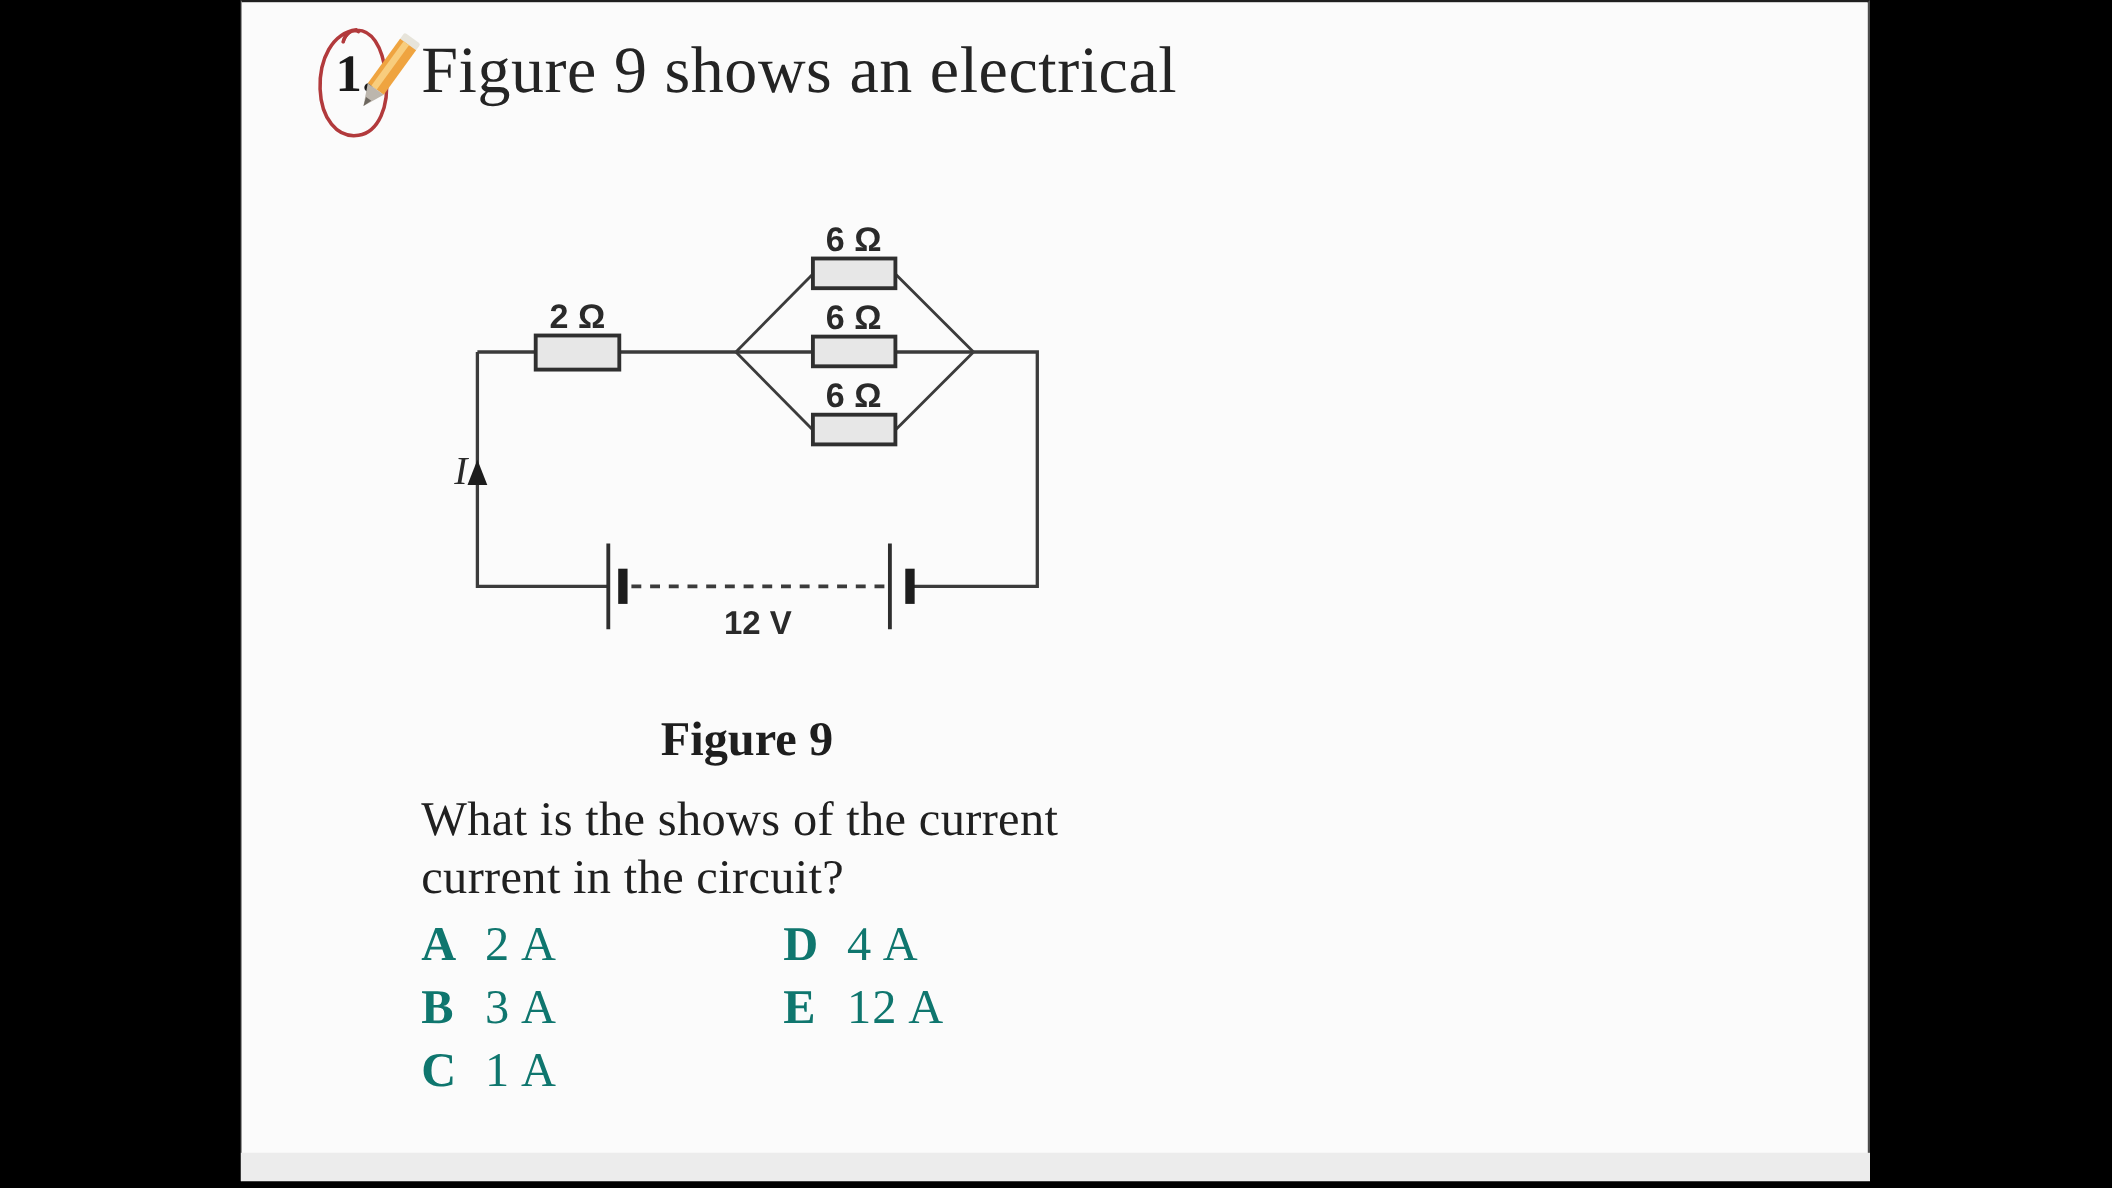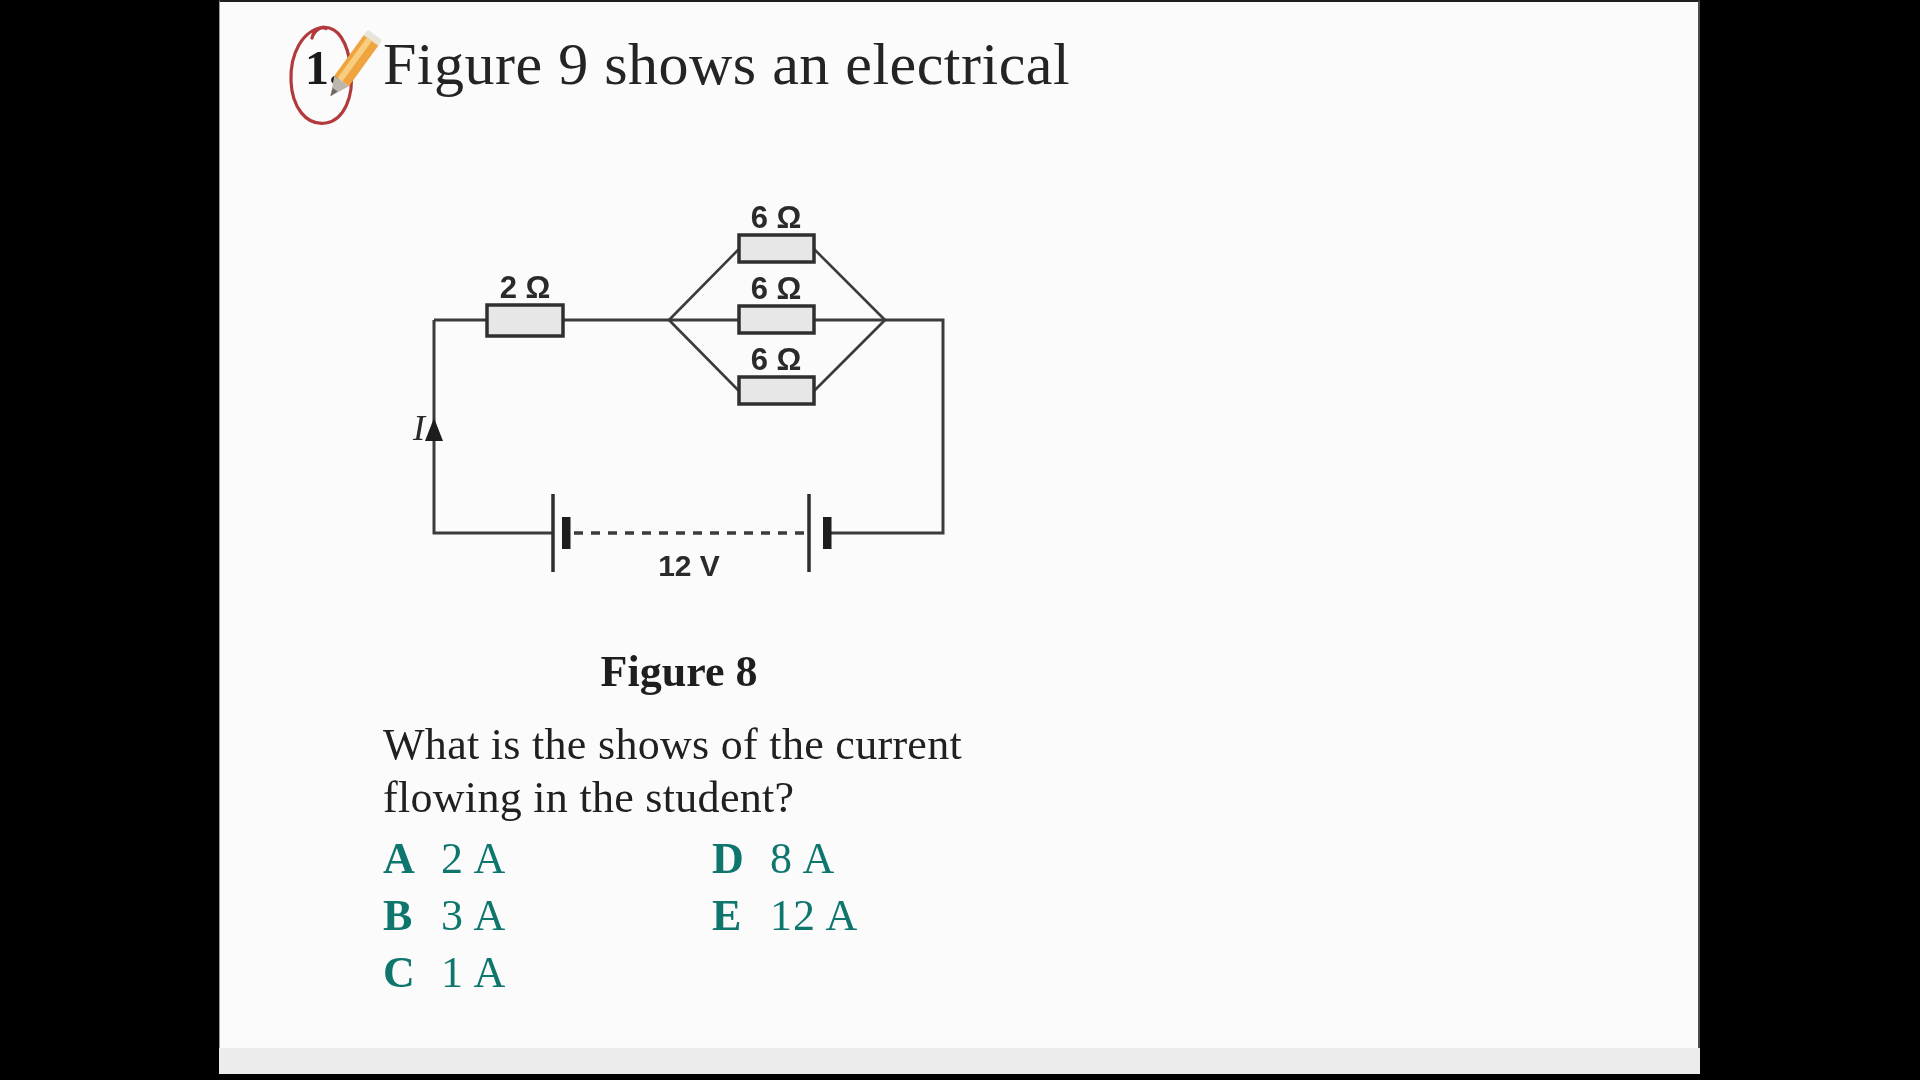--- a/index.html
+++ b/index.html
@@ -117,41 +117,41 @@
     </g>
 
     <text x="145" y="106" font-size="31" font-weight="700" text-anchor="middle">2 Ω</text>
     <text x="396" y="36" font-size="31" font-weight="700" text-anchor="middle">6 Ω</text>
     <text x="396" y="107" font-size="31" font-weight="700" text-anchor="middle">6 Ω</text>
     <text x="396" y="178" font-size="31" font-weight="700" text-anchor="middle">6 Ω</text>
     <text x="309" y="384" font-size="30" font-weight="600" text-anchor="middle">12 V</text>
     <text x="39" y="248" font-size="36" font-style="italic" text-anchor="middle" style="font-family:'Liberation Serif', serif">I</text>
   </svg>
 
-  <div class="caption">Figure 8</div>
+  <div class="caption">Figure 9</div>
 
   <div class="question">
     <div>What is the shows of the current</div>
-    <div>flowing in the student?</div>
+    <div>current in the circuit?</div>
   </div>
 
   <div class="opt-col left">
     <div class="opt-row">
       <span class="letter">A</span><span class="value">2 A</span>
     </div>
     <div class="opt-row">
       <span class="letter">B</span><span class="value">3 A</span>
     </div>
     <div class="opt-row">
       <span class="letter">C</span><span class="value">1 A</span>
     </div>
   </div>
   <div class="opt-col right">
     <div class="opt-row">
-      <span class="letter">D</span><span class="value">8 A</span>
+      <span class="letter">D</span><span class="value">4 A</span>
     </div>
     <div class="opt-row">
       <span class="letter">E</span><span class="value">12 A</span>
     </div>
   </div>
 
 </div>
 
 <div class="bottom-strip"></div>
 <div class="bottom-bar"></div>

